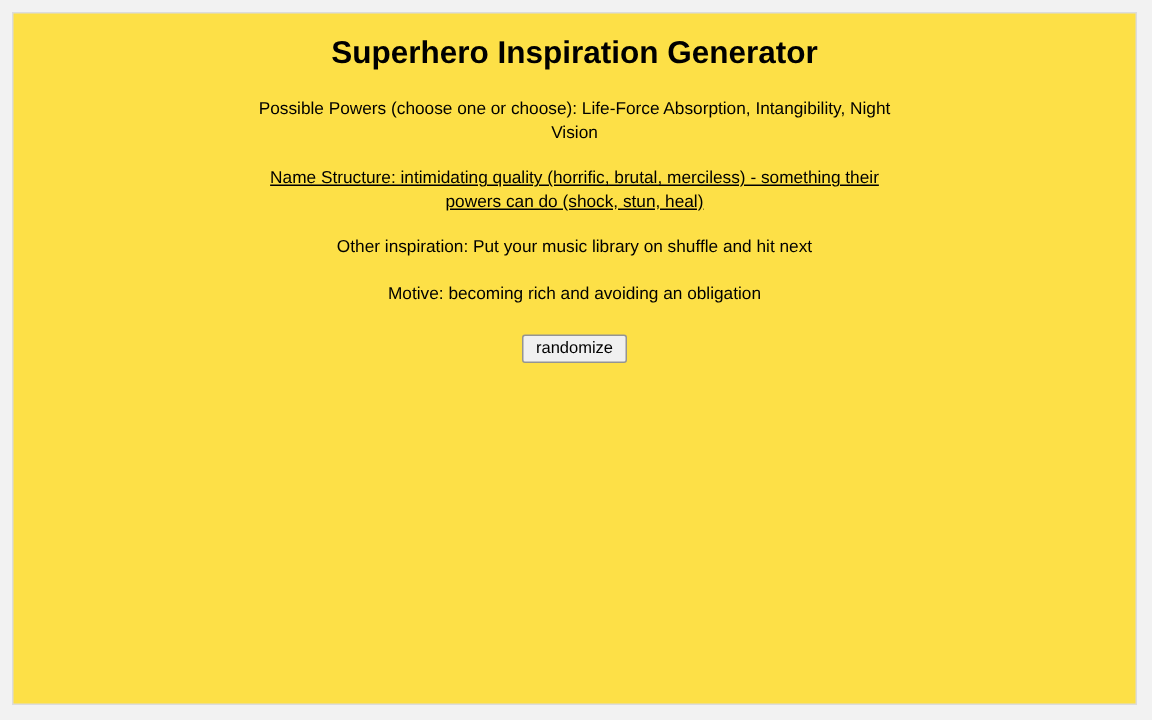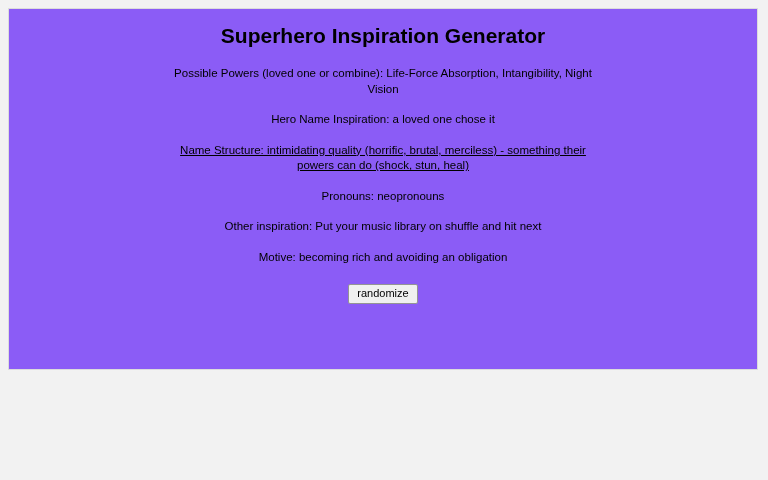--- a/index.html
+++ b/index.html
@@ -11,22 +11,22 @@
     height: 480px;
     background: #f2f2f2;
     font-family: "Liberation Sans", sans-serif;
     overflow: hidden;
   }
   .page {
     position: absolute;
     left: 8px;
     top: 8px;
     width: 750px;
-    height: 362px;
-    background: #8b5cf6;
+    height: 462px;
+    background: #fde047;
     border: 1px solid #dcdcdc;
     box-sizing: border-box;
     overflow: hidden;
   }
   .content {
     padding-top: 14px;
     text-align: center;
   }
   .title {
     font-size: 21px;
@@ -62,24 +62,22 @@
   }
 </style>
 </head>
 <body>
 
 <div class="page">
   <div class="content">
 
     <h1 class="title">Superhero Inspiration Generator</h1>
 
-    <p class="line">Possible Powers (loved one or combine): Life-Force Absorption, Intangibility, Night Vision</p>
-    <p class="line">Hero Name Inspiration: a loved one chose it</p>
+    <p class="line">Possible Powers (choose one or choose): Life-Force Absorption, Intangibility, Night Vision</p>
     <p class="line wide">Name Structure: intimidating quality (horrific, brutal, merciless) - something their powers can do (shock, stun, heal)</p>
-    <p class="line">Pronouns: neopronouns</p>
     <p class="line">Other inspiration: Put your music library on shuffle and hit next</p>
     <p class="line">Motive: becoming rich and avoiding an obligation</p>
 
     <div class="btn-wrap">
       <button class="randomize-btn">randomize</button>
     </div>
 
   </div>
 </div>
 

